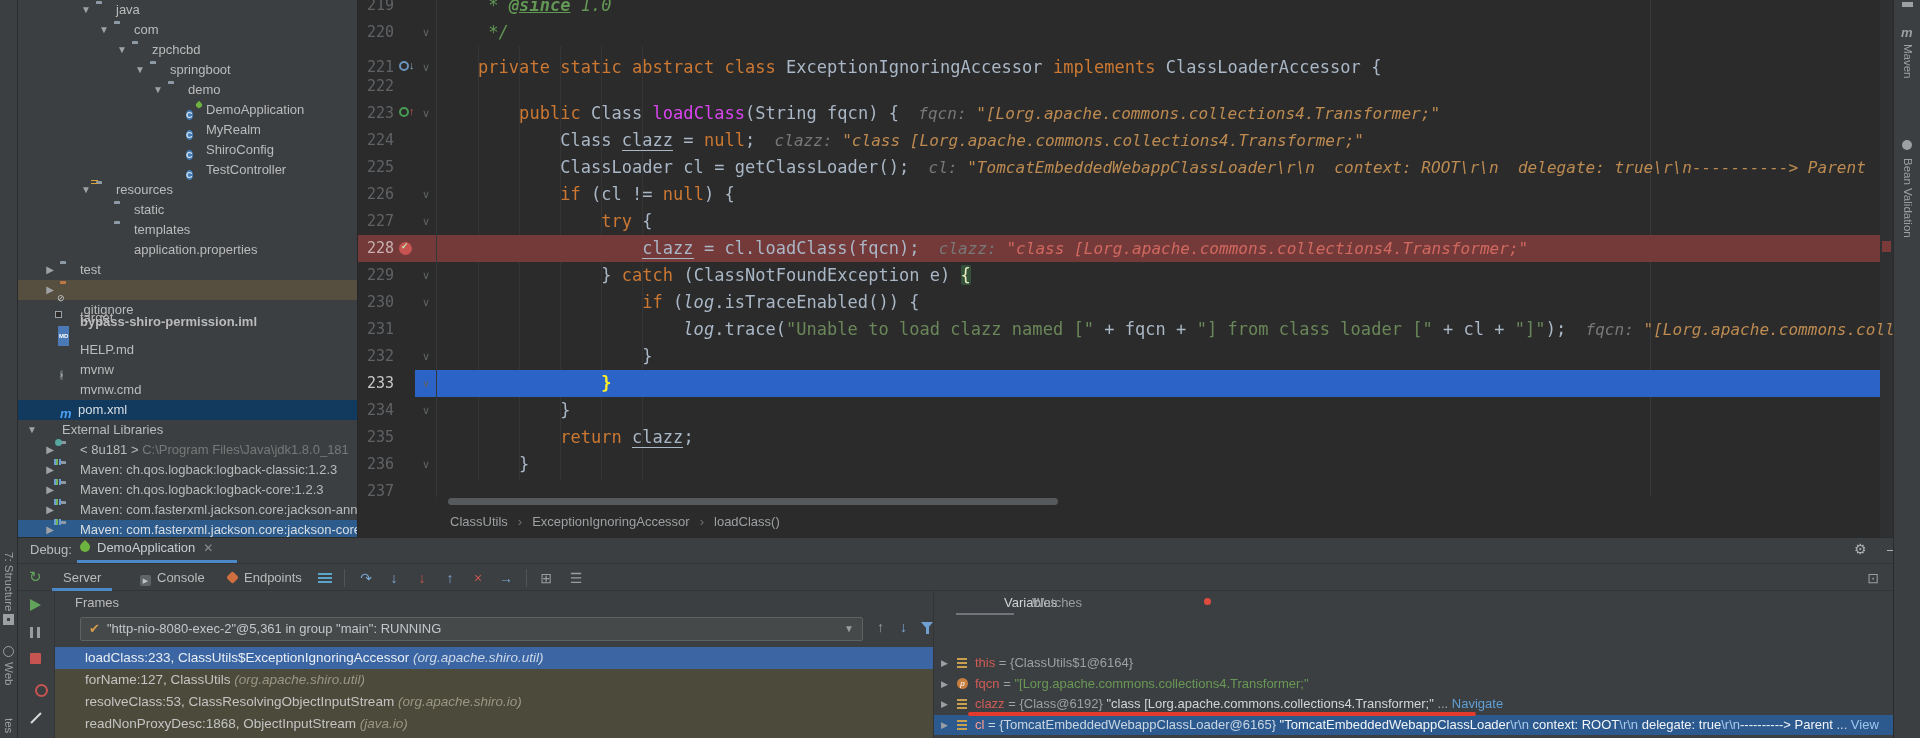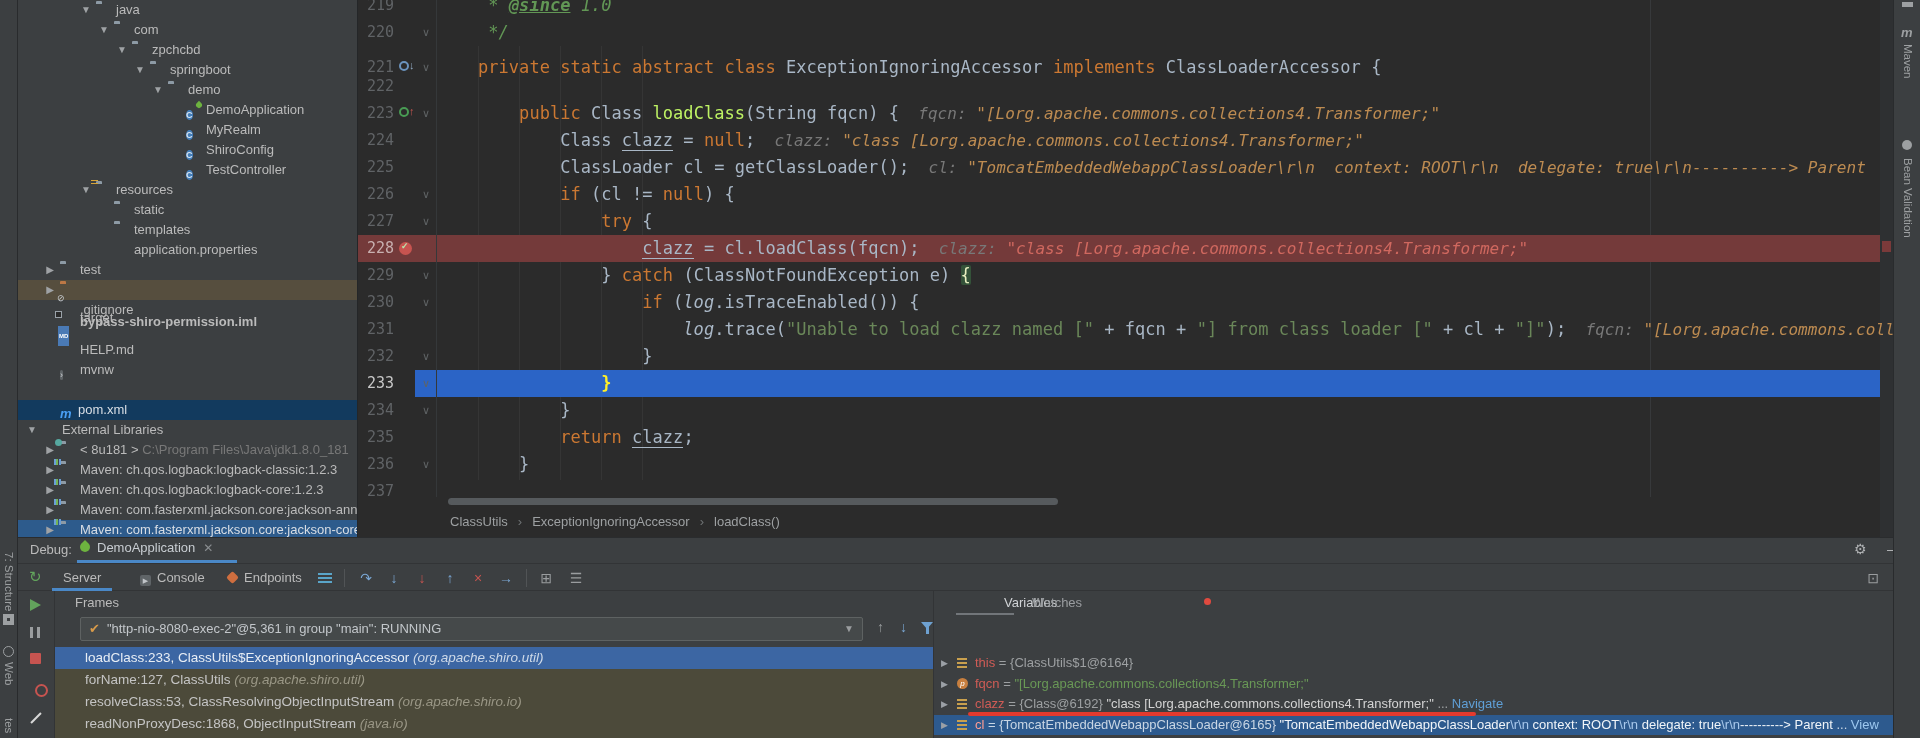--- a/index.html
+++ b/index.html
@@ -58,21 +58,21 @@
   .fill-break { left:0; background:#743a3a; }
   .fill-select { left:57px; background:#2b64c6; }
   .g-num { position:absolute; left:6px; top:0; width:30px; text-align:right; color:#606366;
            font:15px "DejaVu Sans Mono", monospace; line-height:27px; z-index:2; }
   .bg-select .g-num { color:#c8c8c8; } .bg-break .g-num { color:#c8b0b0; }
   .g-ico { position:absolute; left:41px; top:7px; z-index:2; }
   .g-fold { position:absolute; left:64px; top:0; color:#5f6365; font-size:11px; line-height:27px; z-index:2; }
   .code-text { position:absolute; left:79px; top:0; white-space:pre; font:17px "DejaVu Sans Mono", monospace;
                line-height:27px; letter-spacing:0.03px; z-index:2; }
   #gutter-sep { position:absolute; left:78px; top:0; height:497px; width:1px; background:#35383a; z-index:3; }
-  .tk-k{color:#cc7832} .tk-d{color:#a9b7c6} .tk-m{color:#bef264} .tk-s{color:#6a8759}
+  .tk-k{color:#cc7832} .tk-d{color:#a9b7c6} .tk-m{color:#d946ef} .tk-s{color:#6a8759}
   .tk-c{color:#629755;font-style:italic}
   .tk-ct{color:#629755;font-style:italic;font-weight:bold;text-decoration:underline}
   .tk-u{color:#a9b7c6;border-bottom:1px solid #a9b7c6}
   .tk-it{color:#a9b7c6;font-style:italic}
   .tk-hn{color:#787878;font-style:italic;font-size:16px}
   .tk-hv{color:#bd8b51;font-style:italic;font-size:16px}
   .tk-hvr{color:#d0685f;font-style:italic;font-size:16px}
   .tk-br{background:#345239;color:#e8eec0;border-radius:2px}
   .tk-by{color:#ffef28;font-weight:bold}
   .gi-circle { display:block; width:10px; height:10px; border-radius:50%; }
@@ -246,20 +246,24 @@
         <span class="t-ico" style="left: 42px;"><span class="ti-iml"></span></span>
         <span class="t-label" style="left: 62px;">bypass-shiro-permission.iml</span>
       </div>
       <div class="tree-row" style="top: 340px;">
         <span class="t-ico" style="left: 42px;"><span class="ti-md"></span></span>
         <span class="t-label" style="left: 62px;">HELP.md</span>
       </div>
       <div class="tree-row" style="top: 360px;">
         <span class="t-ico" style="left: 42px;"><span class="ti-sh">›</span></span>
         <span class="t-label" style="left: 62px;">mvnw</span>
+      </div>
+      <div class="tree-row" style="top: 380px;">
+        <span class="t-ico" style="left: 42px;"><span class="ti-cmd"></span></span>
+        <span class="t-label" style="left: 62px;">mvnw.cmd</span>
       </div>
       <div class="tree-row sel-main" style="top: 400px;">
         <span class="t-ico" style="left: 42px;"><span class="ti-pom">m</span></span>
         <span class="t-label" style="left: 48px; margin-left: 12px;">pom.xml</span>
       </div>
       <div class="tree-row" style="top: 420px;">
         <span class="t-arrow" style="left: 7px;">▼</span>
         <span class="t-ico" style="left: 24px;"><span class="ti-extlib"></span></span>
         <span class="t-label" style="left: 44px;">External Libraries</span>
       </div>

